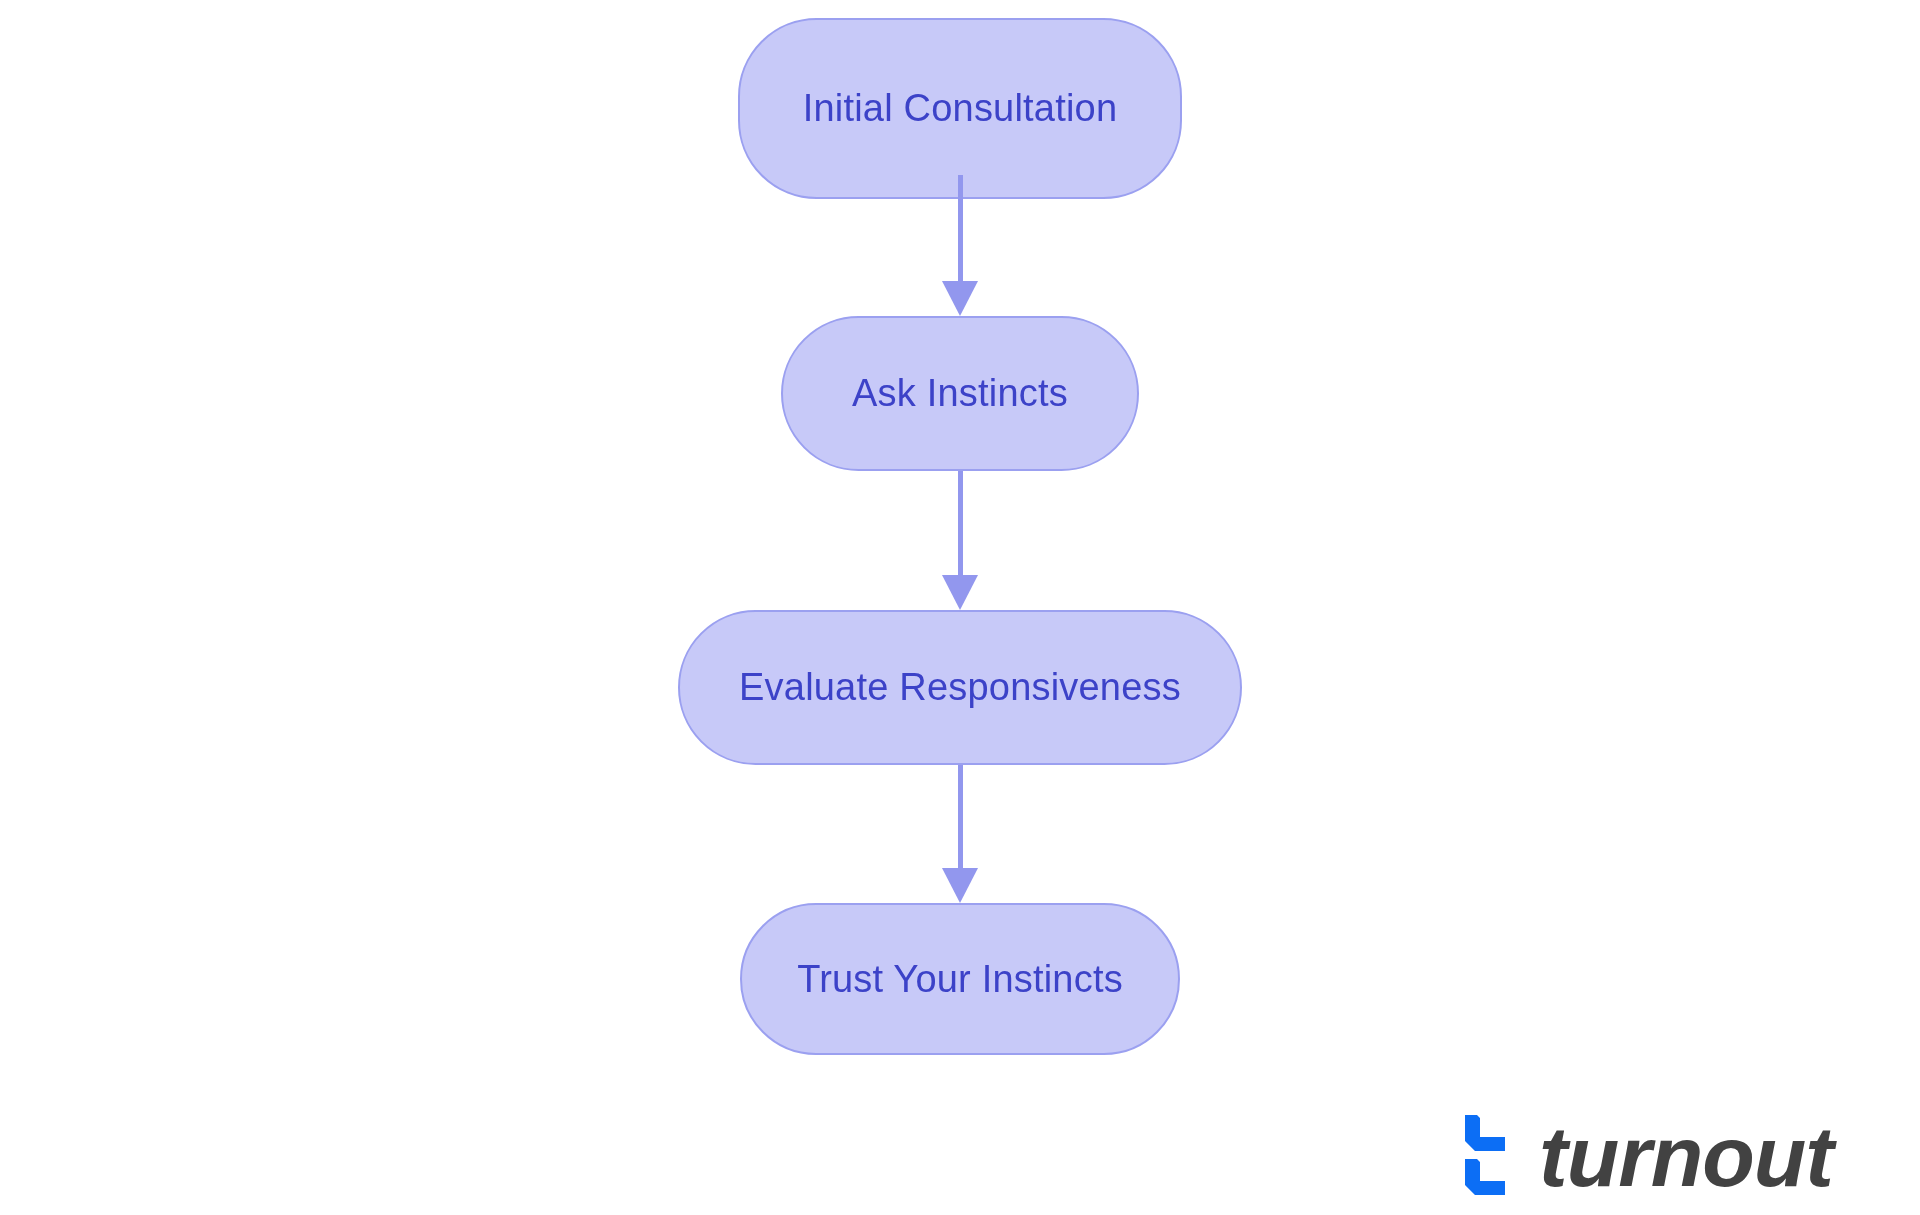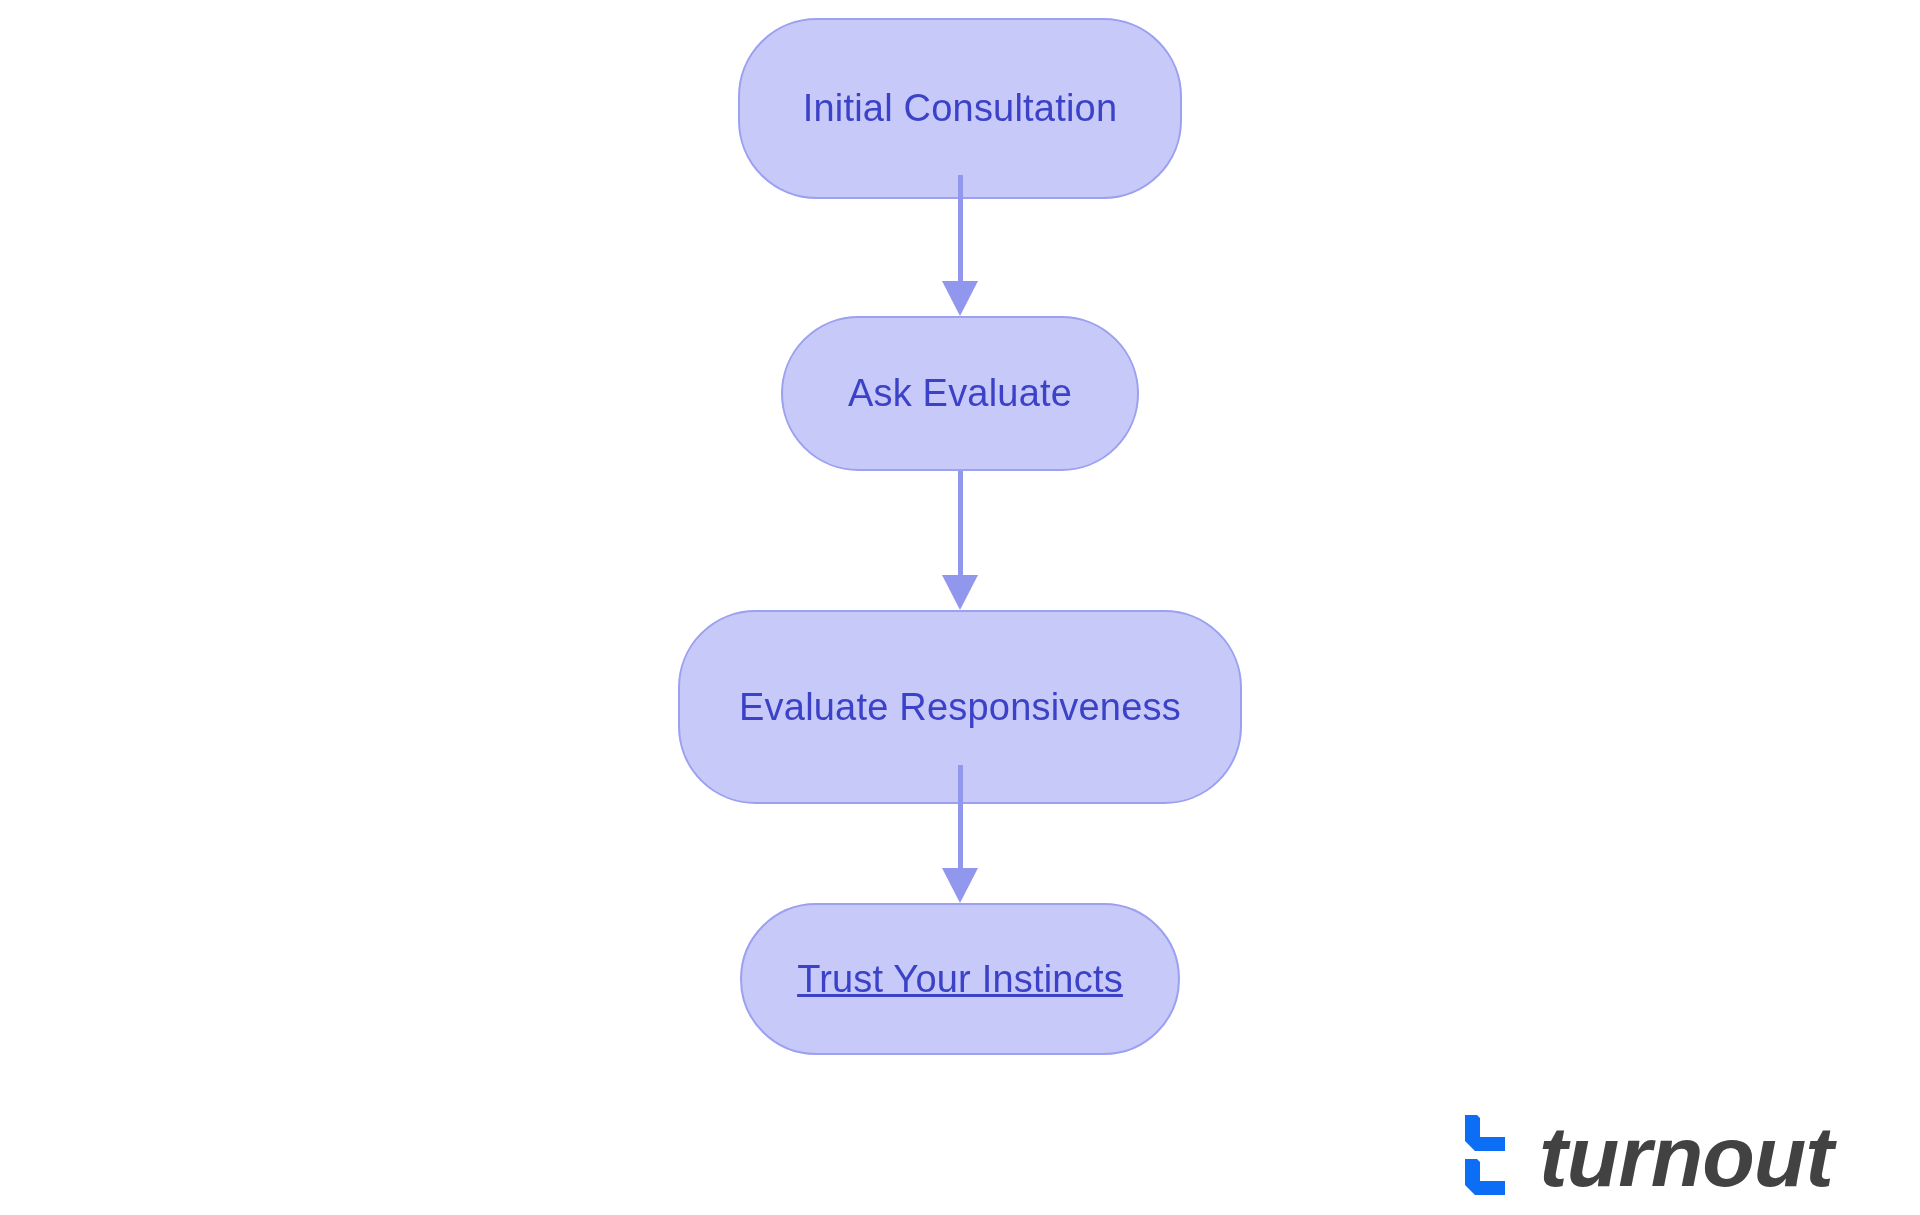--- a/index.html
+++ b/index.html
@@ -28,22 +28,22 @@
     display: flex;
     align-items: center;
     justify-content: center;
     font-size: 38px;
     color: var(--node-text);
     letter-spacing: 0.2px;
     white-space: nowrap;
   }
   .node1 { left: 738px; top: 18px;  width: 444px; height: 181px; border-radius: 78.5px; }
   .node2 { left: 781px; top: 316px; width: 358px; height: 155px; border-radius: 77.5px; }
-  .node3 { left: 678px; top: 610px; width: 564px; height: 194px; border-radius: 77.5px; }
-  .node4 { left: 740px; top: 903px; width: 440px; height: 152px; border-radius: 76px; text-decoration: underline; }
+  .node3 { left: 678px; top: 610px; width: 564px; height: 155px; border-radius: 77.5px; }
+  .node4 { left: 740px; top: 903px; width: 440px; height: 152px; border-radius: 76px; }
 
   .arrow-line {
     position: absolute;
     left: 957.5px;
     width: 5px;
     background: var(--arrow);
   }
   .a1-line { top: 175px; height: 107px; }
   .a2-line { top: 471px; height: 105px; }
   .a3-line { top: 765px; height: 104px; }
@@ -81,21 +81,21 @@
 </head>
 <body>
 
 <div class="canvas">
 
   <div class="flow-node node1">
     <span>Initial Consultation</span>
   </div>
 
   <div class="flow-node node2">
-    <span>Ask Evaluate</span>
+    <span>Ask Instincts</span>
   </div>
 
   <div class="flow-node node3">
     <span>Evaluate Responsiveness</span>
   </div>
 
   <div class="flow-node node4">
     <span>Trust Your Instincts</span>
   </div>
 

